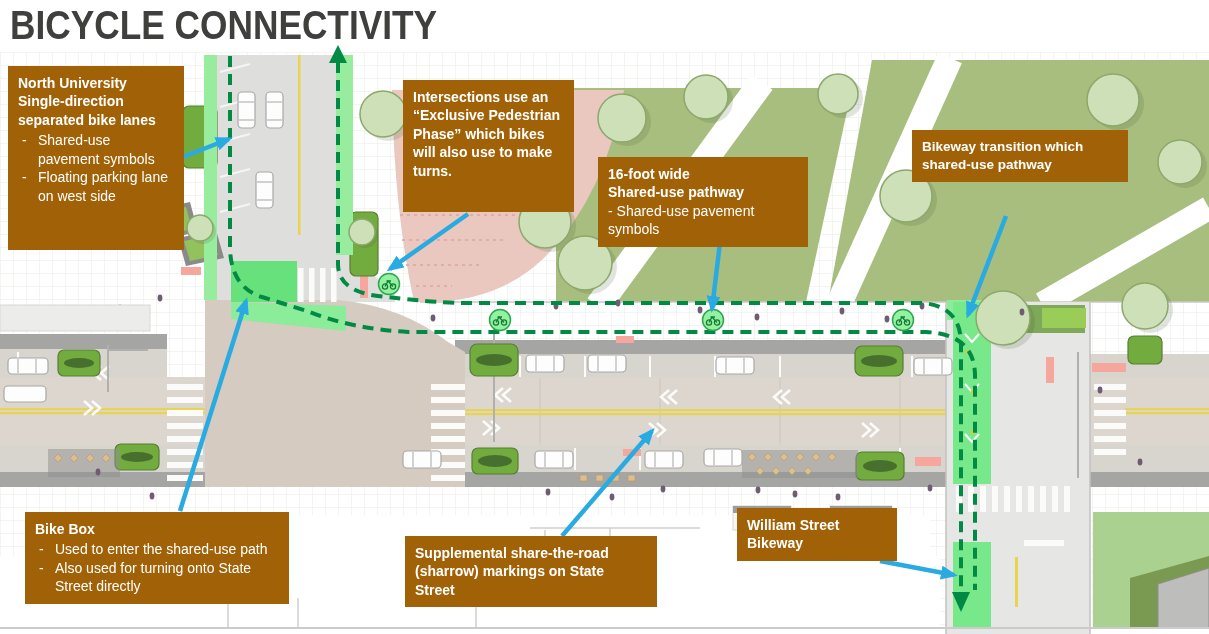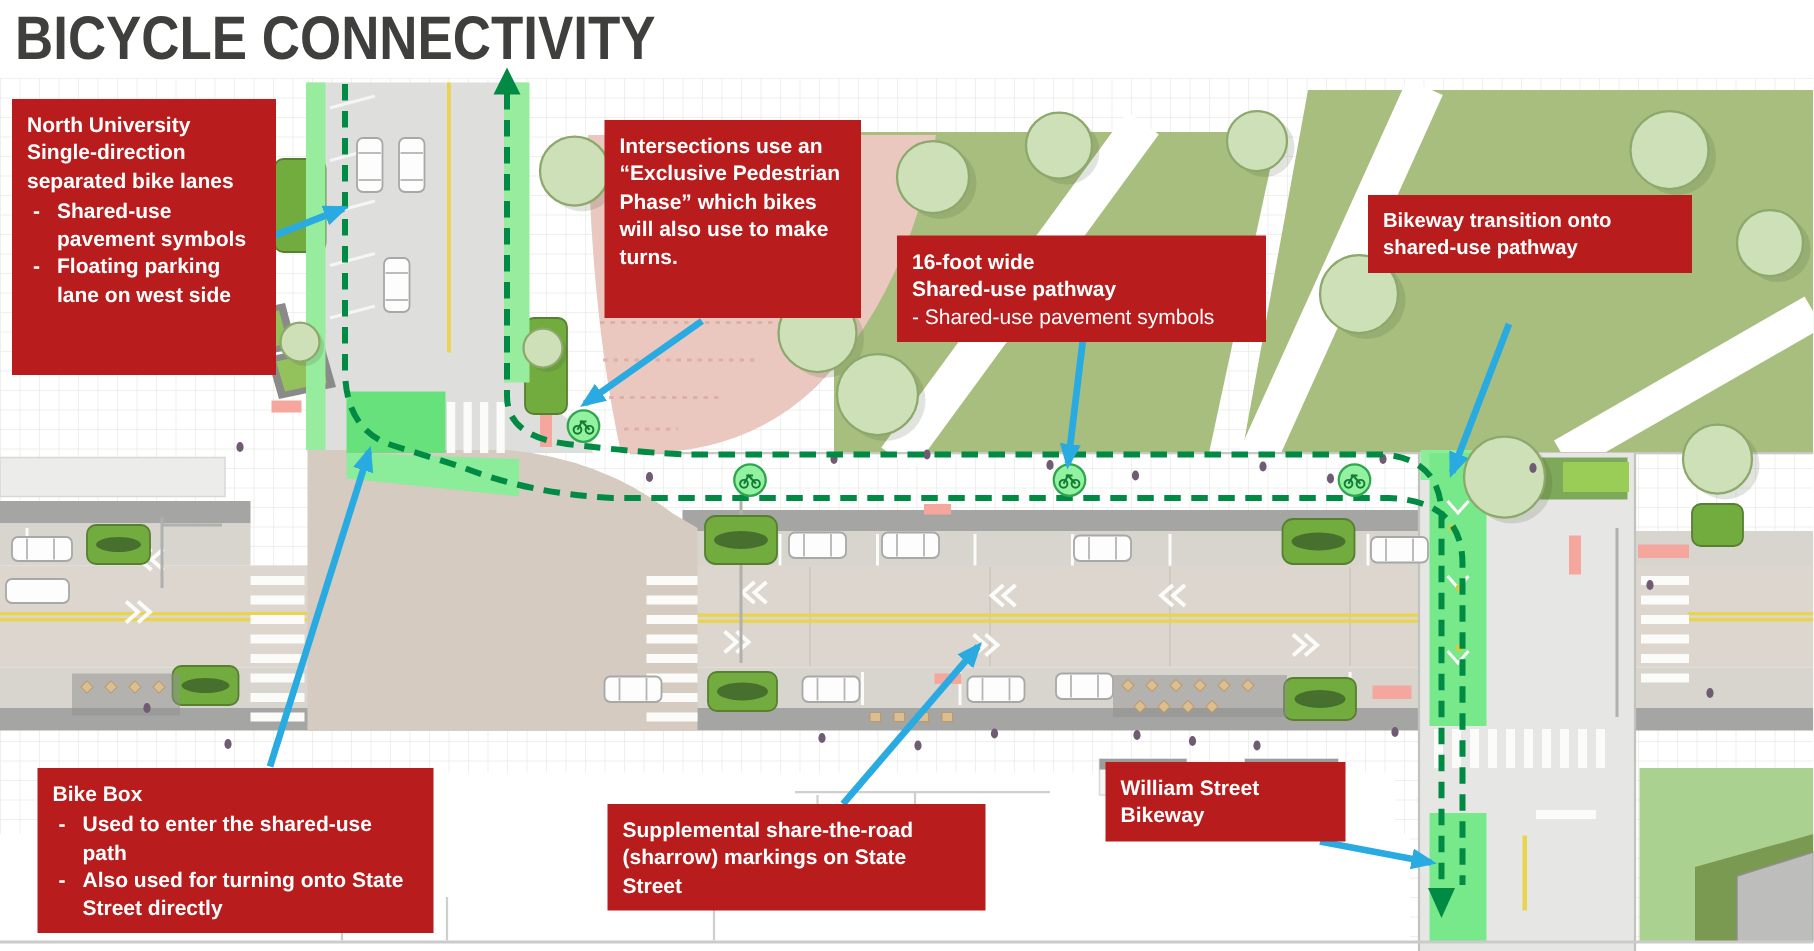--- a/index.html
+++ b/index.html
@@ -2,29 +2,29 @@
 <html><head>
 <meta charset="utf-8">
 <style>
   html,body{margin:0;padding:0;background:#fff;}
   .stage{position:relative;width:1209px;height:634px;background:#fff;overflow:hidden;
          font-family:"Liberation Sans",sans-serif;}
   .stage > svg{position:absolute;left:0;top:0;}
   .page-title{position:absolute;left:10px;top:2px;margin:0;font-size:41px;font-weight:bold;
               color:#3F3F3E;letter-spacing:0px;transform:scaleX(.86);transform-origin:left top;
               white-space:nowrap;}
-  .callout{position:absolute;background:#b91c1c;color:#fff;font-size:14px;line-height:1.32;
+  .callout{position:absolute;background:#a16207;color:#fff;font-size:14px;line-height:1.32;
            padding:8px 10px;box-sizing:border-box;}
   .co-head{font-weight:bold;}
-  .callout ul{margin:2px 0 0 0;padding:0;list-style:none;font-weight:bold;}
+  .callout ul{margin:2px 0 0 0;padding:0;list-style:none;font-weight:normal;}
   .callout li{position:relative;padding-left:20px;}
   .callout li::before{content:"-";position:absolute;left:4px;}
   .co-north{left:8px;top:66px;width:176px;min-height:184px;}
   .co-xped{left:403px;top:80px;width:171px;min-height:132px;}
-  .co-16{left:598px;top:157px;width:246px;}
+  .co-16{left:598px;top:157px;width:210px;}
   .co-trans{left:912px;top:130px;width:216px;font-size:13.5px;}
   .co-bikebox{left:25px;top:512px;width:264px;}
   .co-sharrow{left:405px;top:536px;width:252px;font-weight:bold;}
   .co-william{left:737px;top:508px;width:160px;font-weight:bold;}
 </style>
 </head>
 <body>
 
 <div class="stage">
 
@@ -455,21 +455,21 @@
     <div class="co-head">Intersections use an “Exclusive Pedestrian Phase” which bikes will also use to make turns.</div>
   </div>
 
   <div class="callout co-16">
     <div class="co-head">16-foot wide</div>
     <div class="co-head">Shared-use pathway</div>
     <div>- Shared-use pavement symbols</div>
   </div>
 
   <div class="callout co-trans">
-    <div class="co-head">Bikeway transition onto shared-use pathway</div>
+    <div class="co-head">Bikeway transition which shared-use pathway</div>
   </div>
 
   <div class="callout co-bikebox">
     <div class="co-head">Bike Box</div>
     <ul>
       <li>Used to enter the shared-use path</li>
       <li>Also used for turning onto State Street directly</li>
     </ul>
   </div>
 

